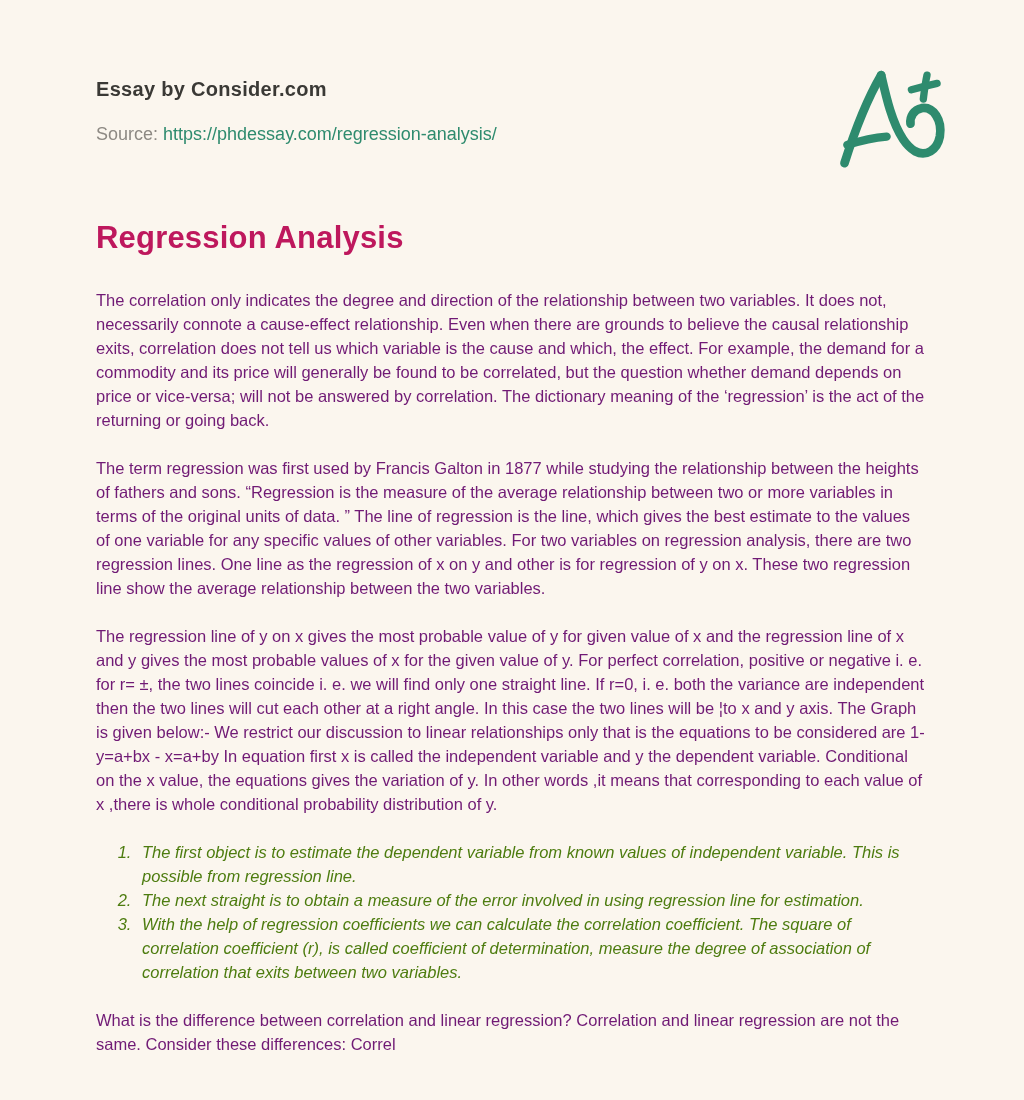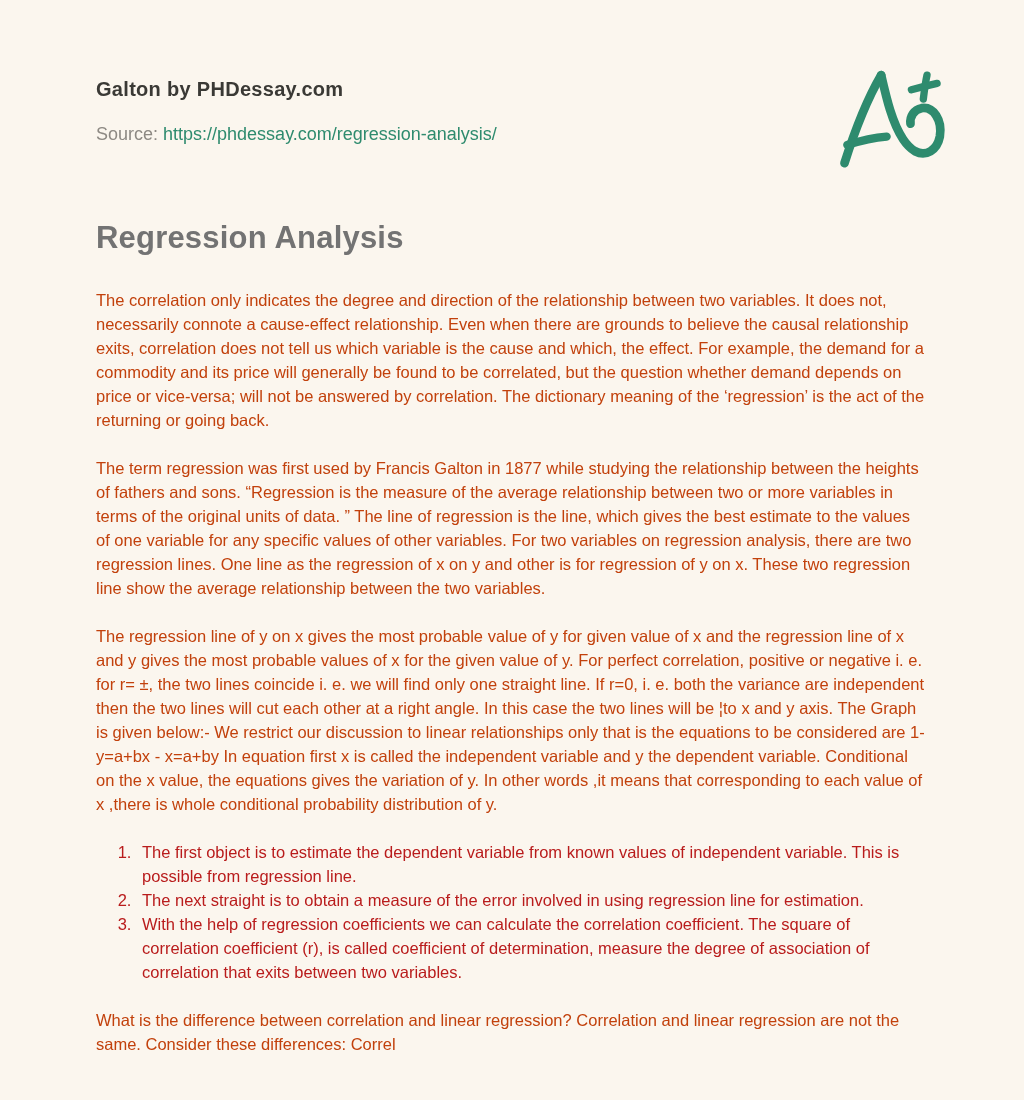--- a/index.html
+++ b/index.html
@@ -48,48 +48,49 @@
     right: -36px;
     width: 140px;
     height: 110px;
   }
   .logo svg { width: 100%; height: 100%; }
   
   .essay-title {
     font-size: 31px;
     line-height: 40px;
     font-weight: 700;
-    color: #737373;
+    color: #be185d;
     margin: 74px 0 30px 0;
     letter-spacing: 0.2px;
   }
   .essay-body p {
     font-size: 16.5px;
     line-height: 24px;
     margin: 0 0 24px 0;
-    color: #c2410c;
+    color: #701a75;
   }
   .essay-body ol {
     margin: 0 0 24px 0;
     padding-left: 40px;
   }
   .essay-body li {
     font-size: 16.5px;
     line-height: 24px;
-    color: #b91c1c;
+    color: #4d7c0f;
     padding-left: 6px;
+    font-style: italic;
   }
 </style>
 </head>
 <body>
 
 <div class="page">
 
   <header class="page-header">
-    <div class="site-title">Galton by PHDessay.com</div>
+    <div class="site-title">Essay by Consider.com</div>
 
     <div class="source-line">
       <span>Source:</span><a class="source-link">https://phdessay.com/regression-analysis/</a>
     </div>
 
     <div class="logo">
       <svg viewBox="0 0 140 120" fill="none" xmlns="http://www.w3.org/2000/svg">
         <g stroke="#2e8b6e" stroke-linecap="round" fill="none">
 
           <path d="M16 106 C28 68 42 34 56 10" stroke-width="9.5"></path>

